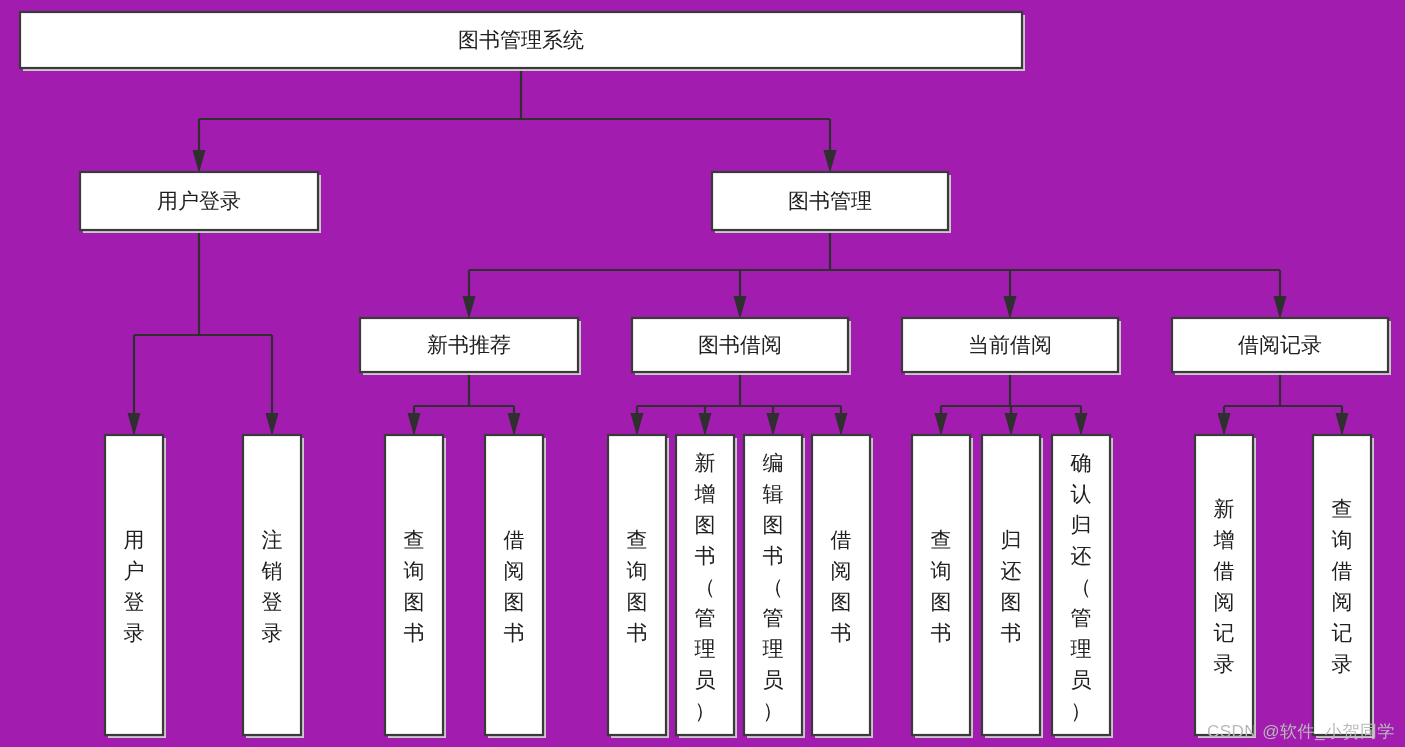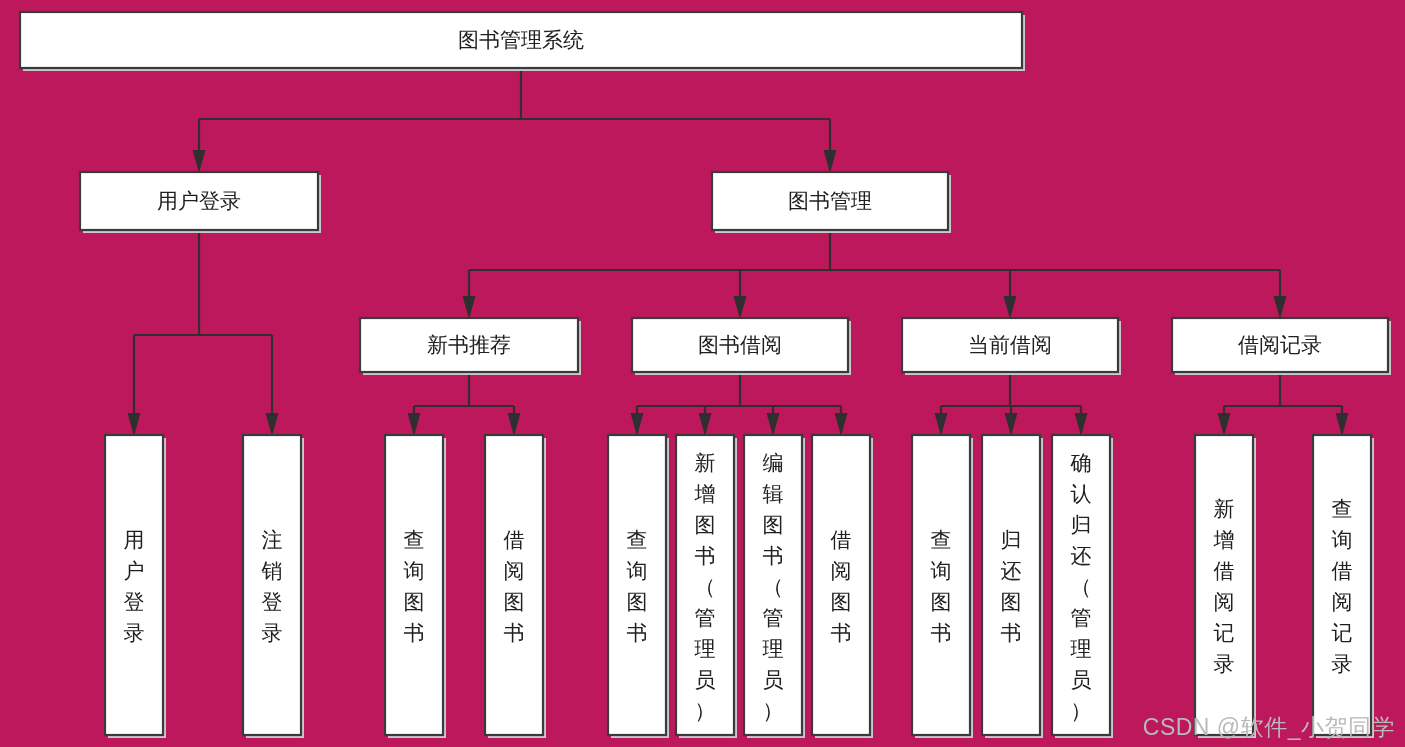--- a/index.html
+++ b/index.html
@@ -10,21 +10,21 @@
   body {
     width: 1405px;
     height: 747px;
     font-family: "Liberation Sans", "DejaVu Sans", sans-serif;
     overflow: hidden;
   }
   #diagram-root {
     position: relative;
     width: 1405px;
     height: 747px;
-    background: #be185d;
+    background: #a21caf;
   }
   svg#tree-svg {
     position: absolute;
     left: 0;
     top: 0;
     width: 1405px;
     height: 747px;
     display: block;
   }
   .node-box {
@@ -57,21 +57,21 @@
     font-family: "Liberation Sans", "DejaVu Sans", sans-serif;
     font-size: 21px;
     fill: #202020;
     text-anchor: middle;
   }
   .watermark {
     position: absolute;
     right: 10px;
     bottom: 4px;
     font-family: "Liberation Sans", "DejaVu Sans", sans-serif;
-    font-size: 23px;
+    font-size: 17px;
     color: #b9b9b9;
     letter-spacing: 0.5px;
     white-space: nowrap;
     user-select: none;
   }
 </style>
 </head>
 <body>
 
 <div id="diagram-root">

